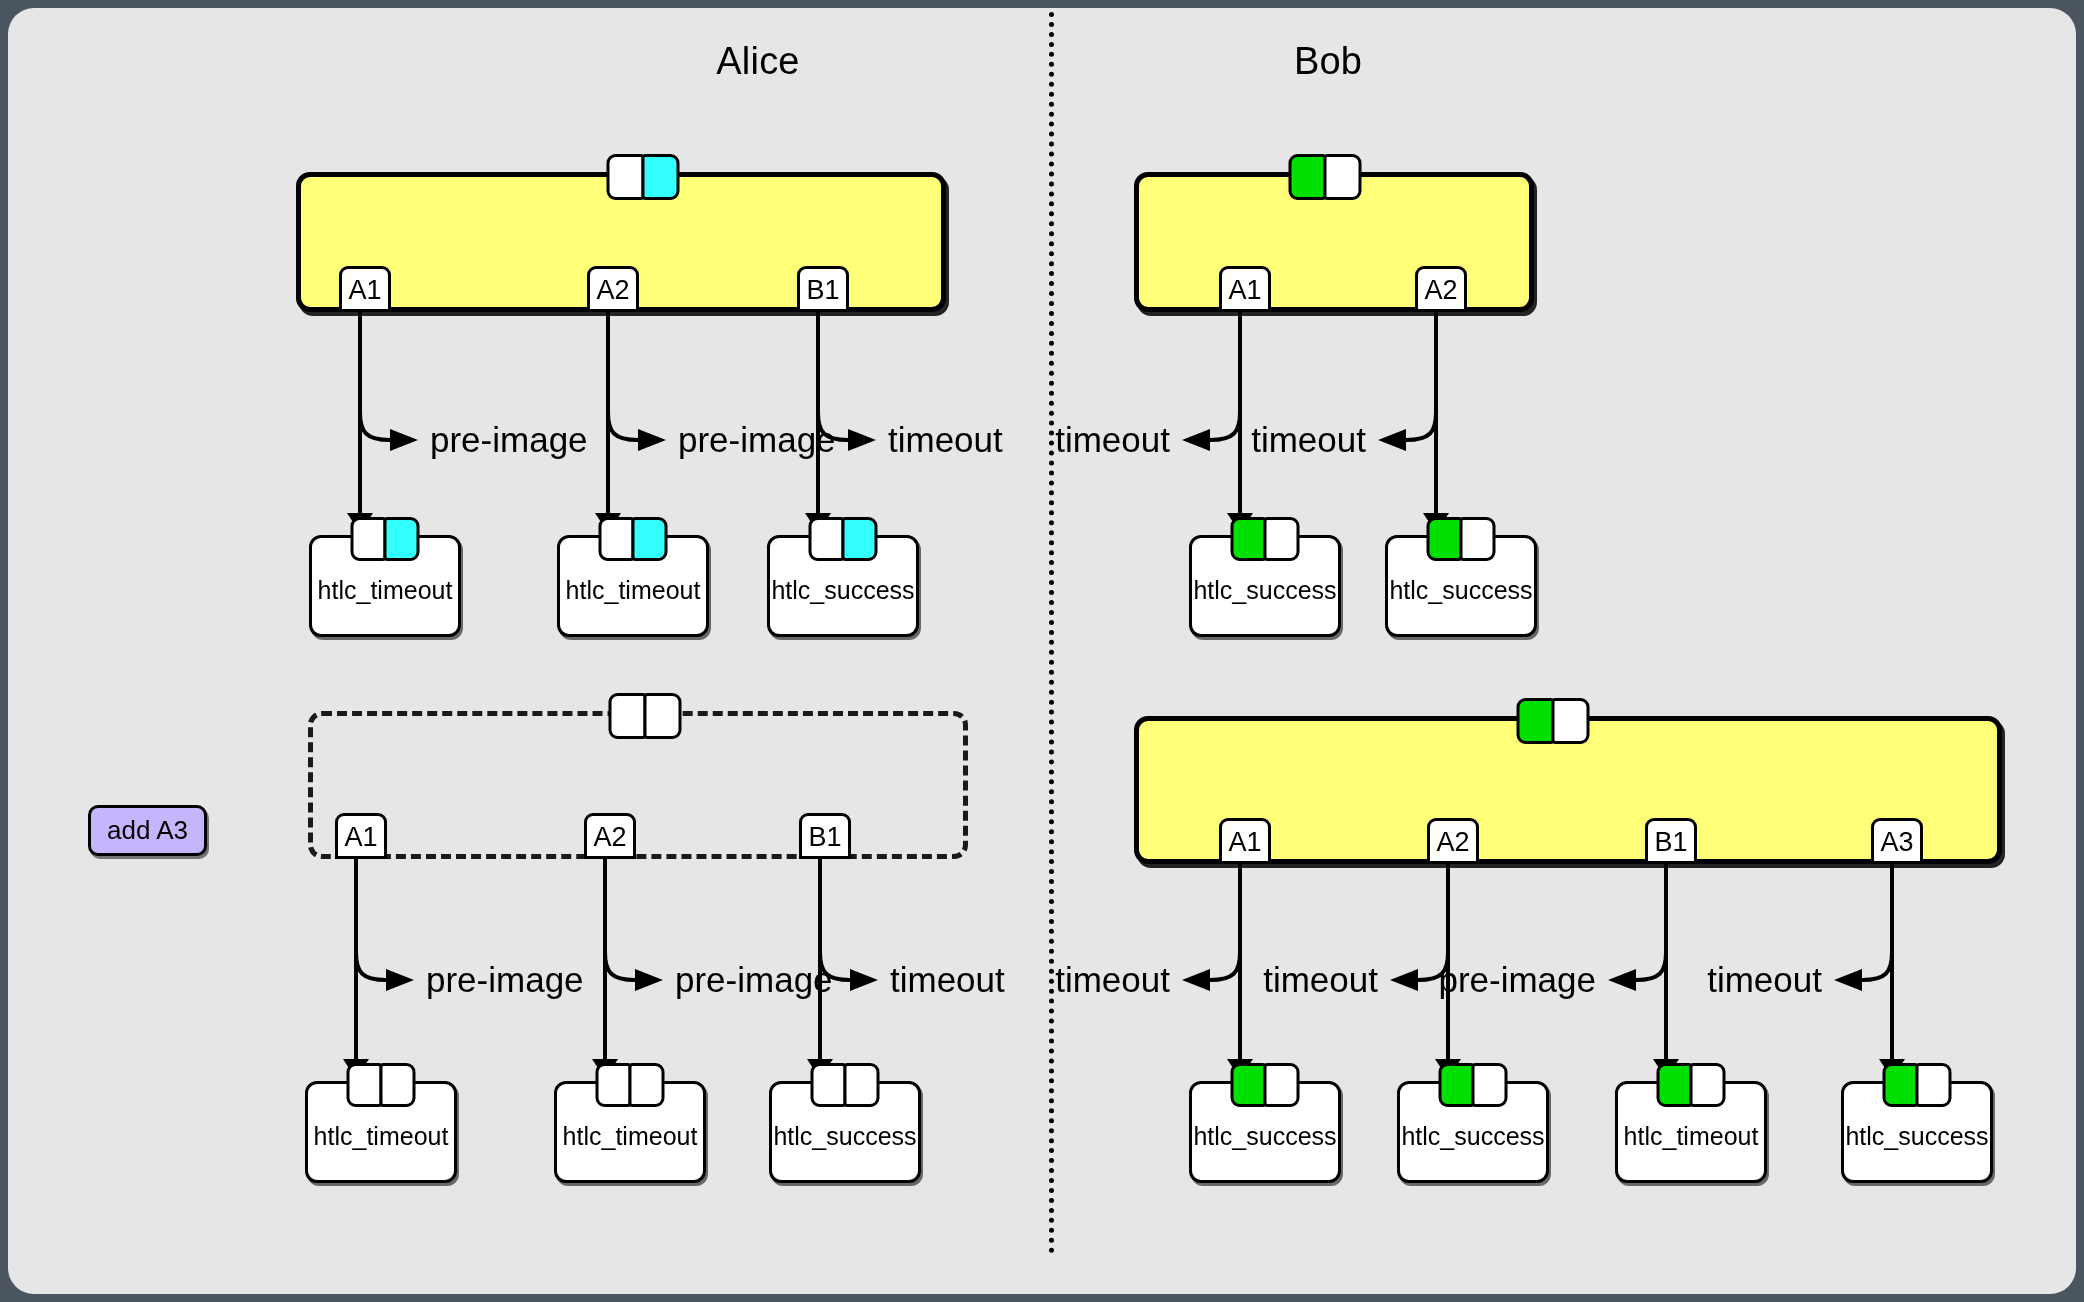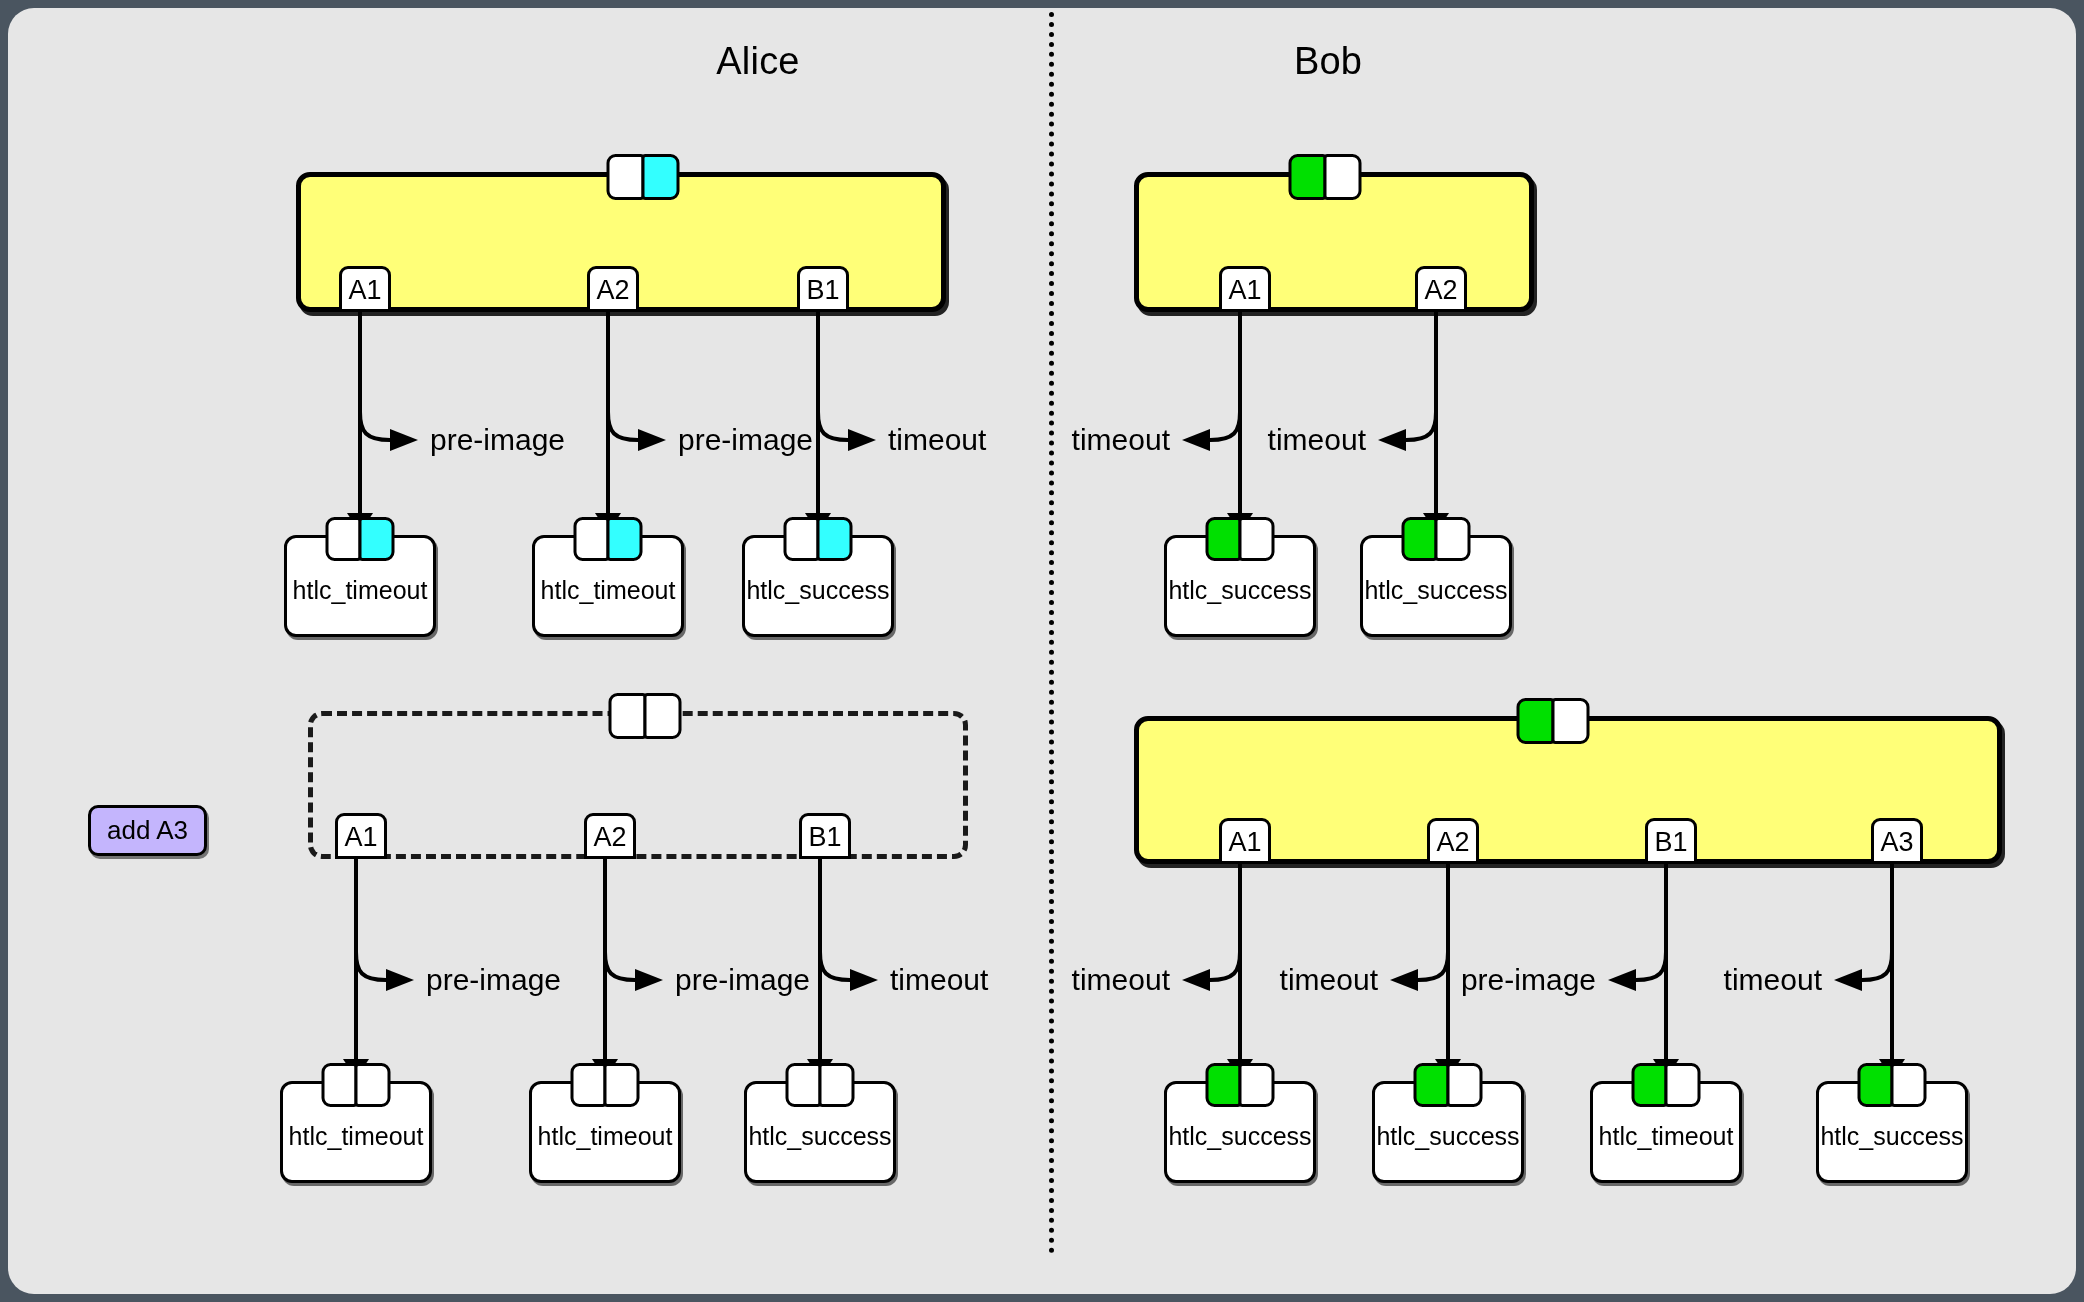--- a/index.html
+++ b/index.html
@@ -102,20 +102,21 @@
   .htlc {
     position: absolute;
     width: 152px;
     height: 102px;
     background: #fff;
     border: 3px solid #000;
     border-radius: 12px;
     box-sizing: border-box;
     transform: translateX(-50%);
     box-shadow: 2px 3px 0 rgba(0,0,0,0.55);
+    margin-left: 25px;
   }
   .htlc .label {
     position: absolute;
     left: 0; right: 0;
     top: 38px;
     text-align: center;
     font-size: 25px;
     color: #000;
     white-space: nowrap;
   }
@@ -142,21 +143,21 @@
   .branch {
     position: absolute;
     width: 96px;
     height: 46px;
     transform: translateY(-50%);
   }
   .branch svg { display: block; overflow: visible; }
 
   .edgelabel {
     position: absolute;
-    font-size: 30px;
+    font-size: 35px;
     color: #000;
     white-space: nowrap;
     transform: translateY(-50%);
   }
   .edgelabel.right { text-align: left; }
   .edgelabel.left  { text-align: right; transform: translate(-100%, -50%); }
 
   
   #pending-note {
     position: absolute;

